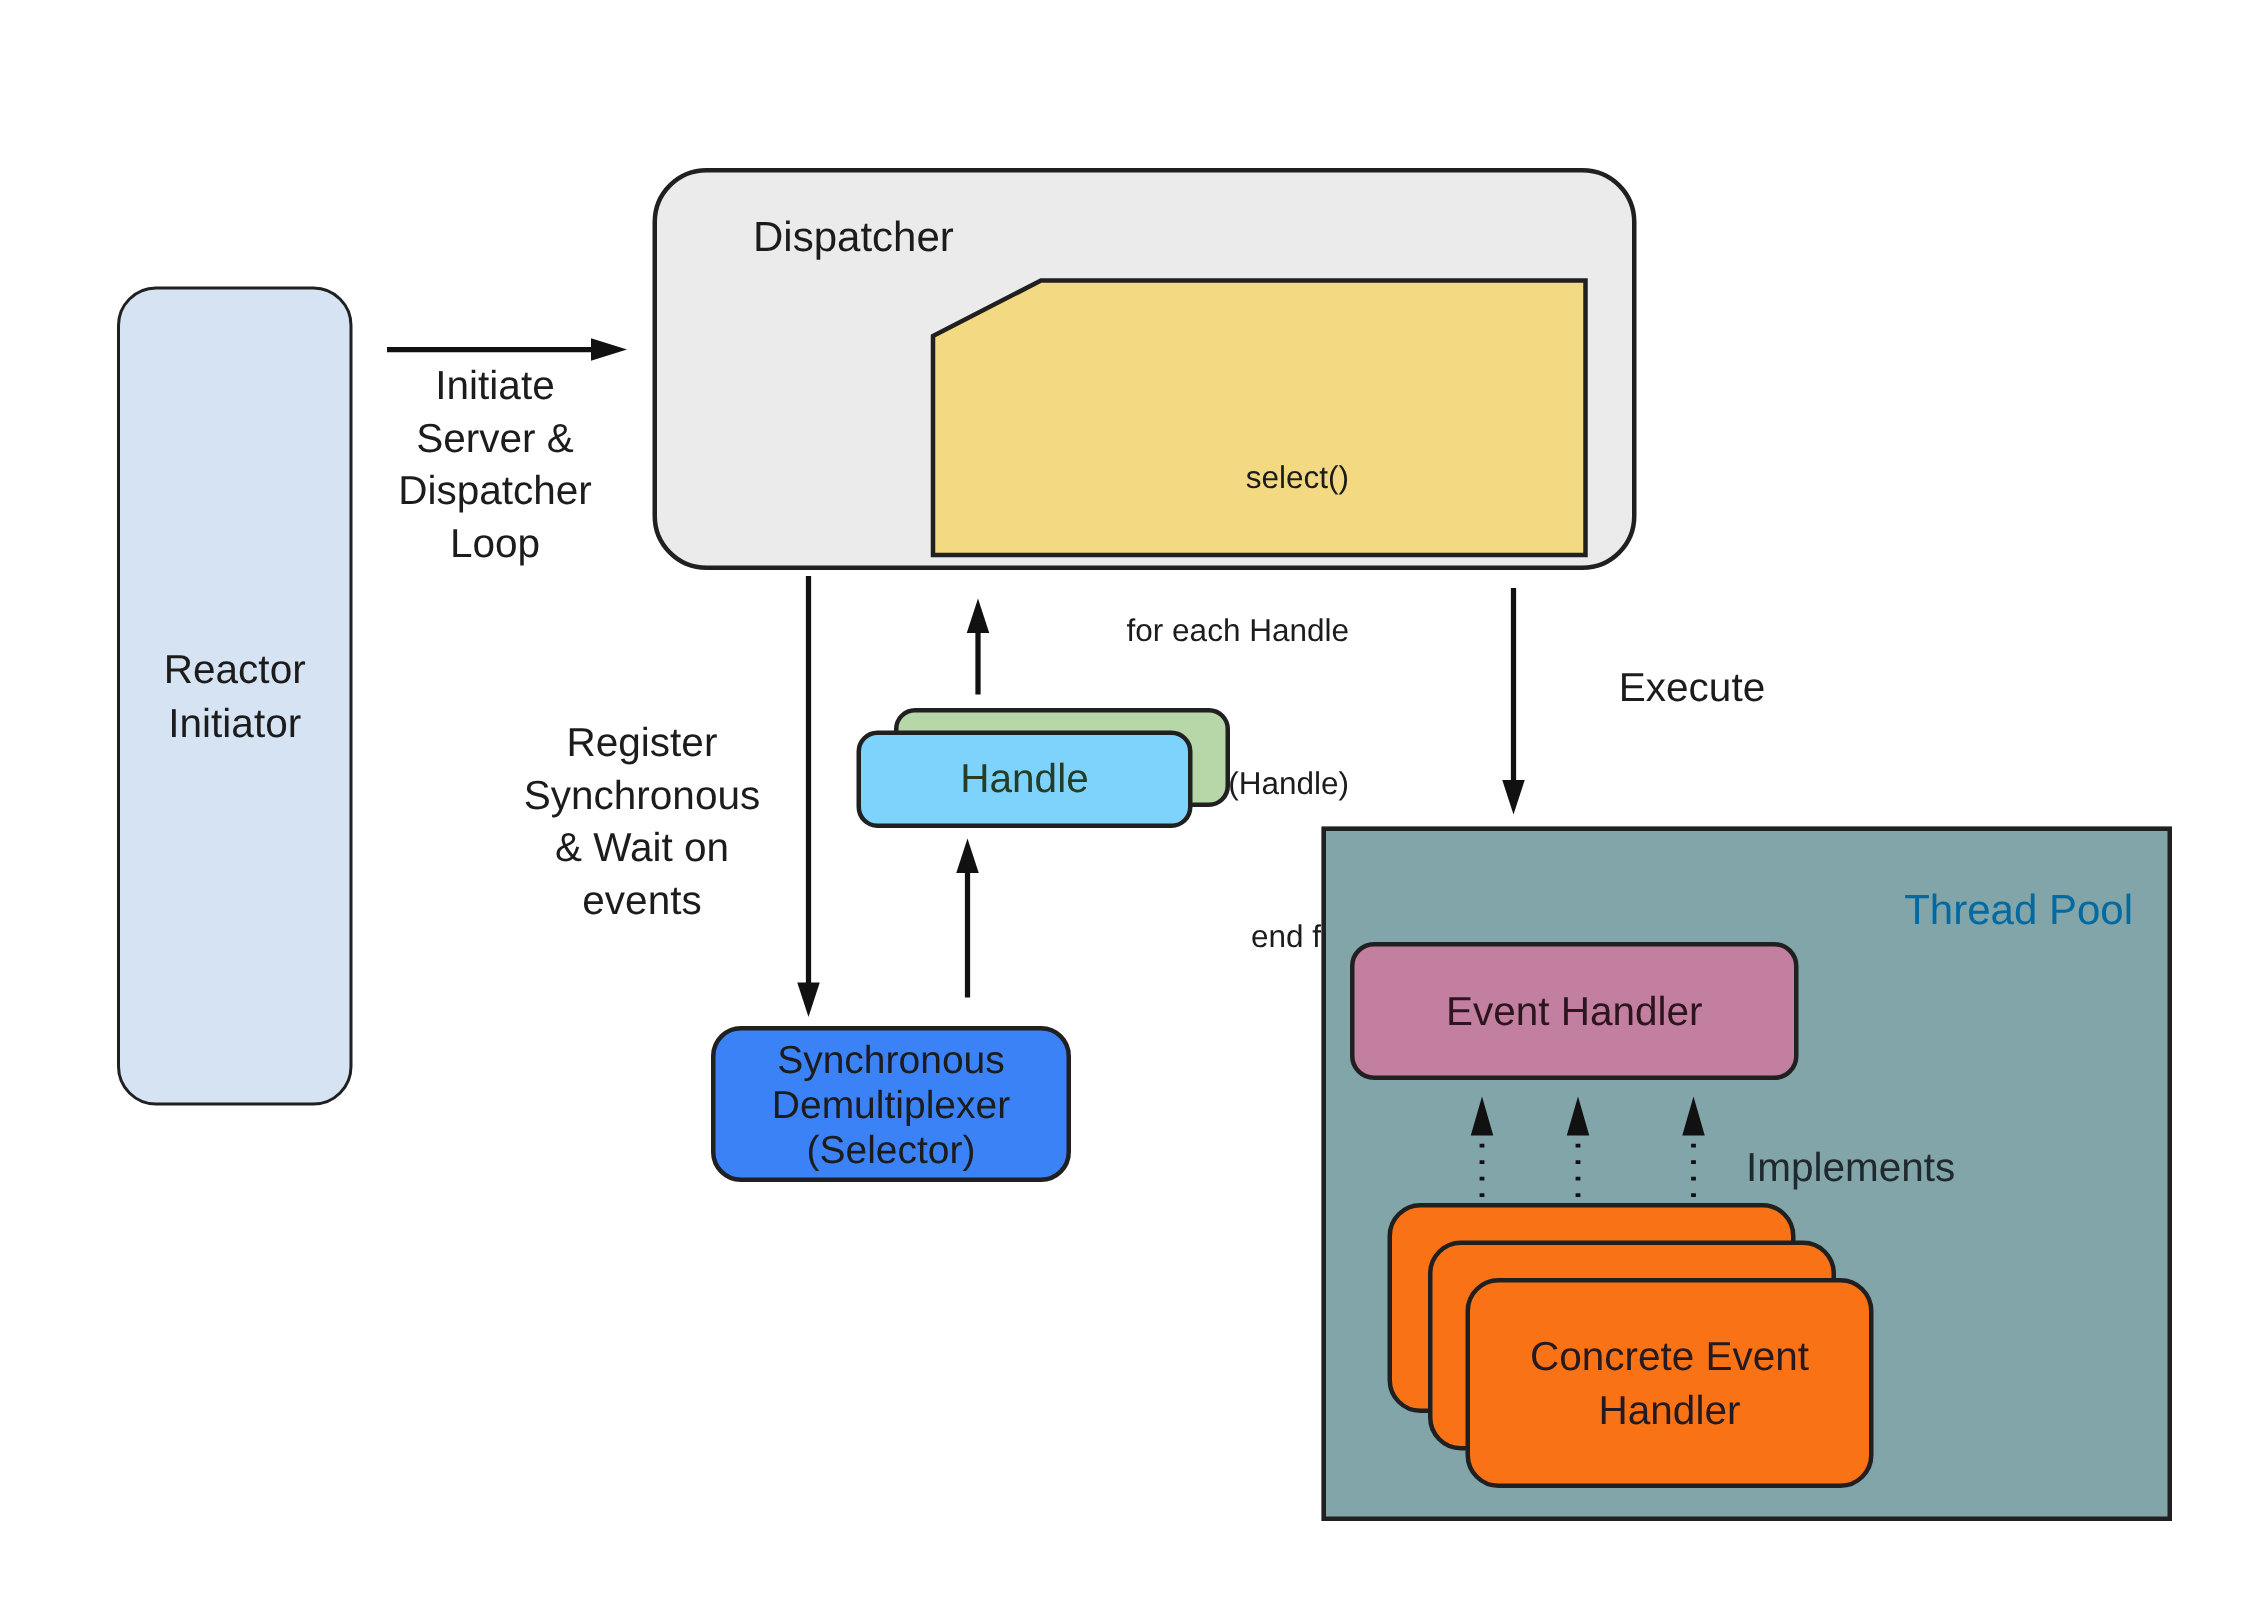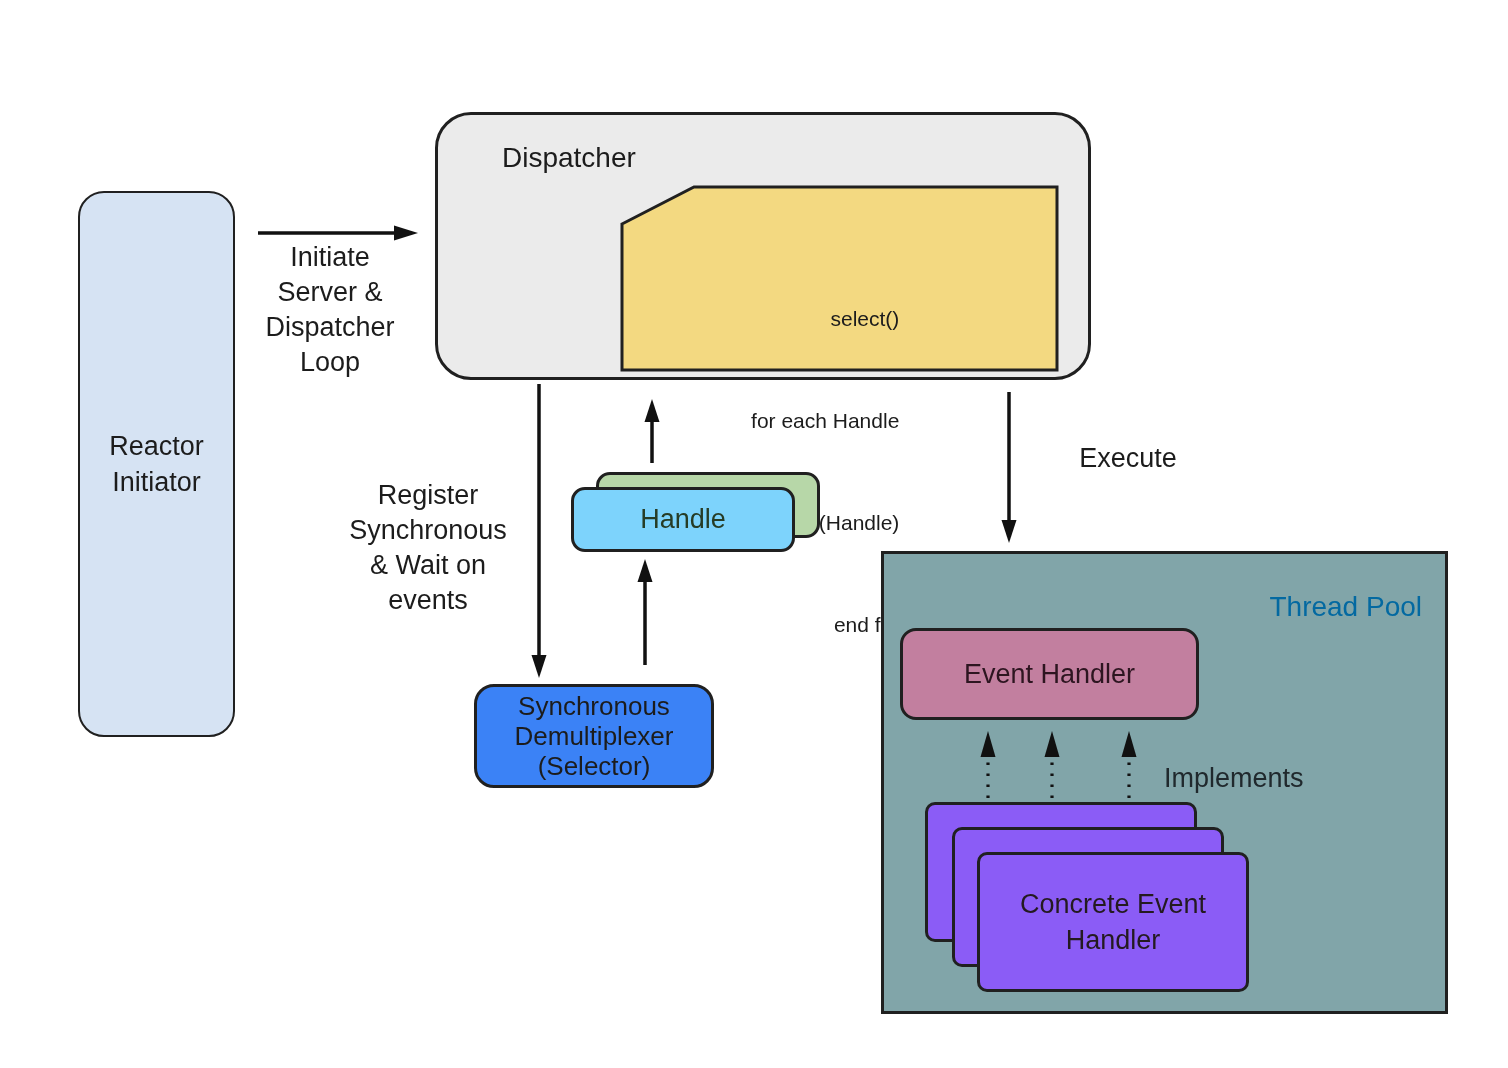--- a/index.html
+++ b/index.html
@@ -39,21 +39,21 @@
   .selector{left:474px;top:684px;width:240px;height:104px;background:#3b82f6;border-radius:20px;font-size:26px;line-height:30px;}
 
   
   .threadpool{left:881px;top:551px;width:567px;height:463px;background:#81a5a9;border-radius:0;}
   .threadpool-label{position:absolute;left:1252px;top:591px;width:170px;text-align:right;font-size:28px;color:#0369a1;}
 
   
   .eventhandler{left:900px;top:628px;width:299px;height:92px;background:#c27f9f;border-radius:16px;font-size:27px;color:#2d1520;}
 
   
-  .concrete{background:#8b5cf6;border-radius:10px;}
+  .concrete{background:#f97316;border-radius:22px;}
   .concrete-back{left:925px;top:802px;width:272px;height:140px;}
   .concrete-mid{left:952px;top:827px;width:272px;height:140px;}
   .concrete-front{left:977px;top:852px;width:272px;height:140px;font-size:27px;line-height:36px;color:#241a20;}
 
   .arrows{position:absolute;left:0;top:0;width:1508px;height:1068px;pointer-events:none;}
   .arrows line{stroke:#111111;stroke-width:3.5px;}
   .arrows polygon.head{fill:#111111;stroke:none;}
   .arrows line.dashed{stroke-width:3.2px;stroke-dasharray:2.5 8.5;}
   .note-poly{fill:#f3d981;stroke:#202020;stroke-width:3px;}
 </style>

